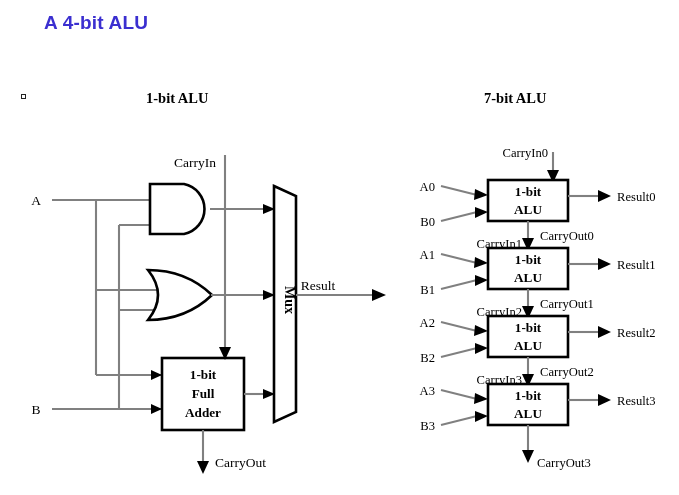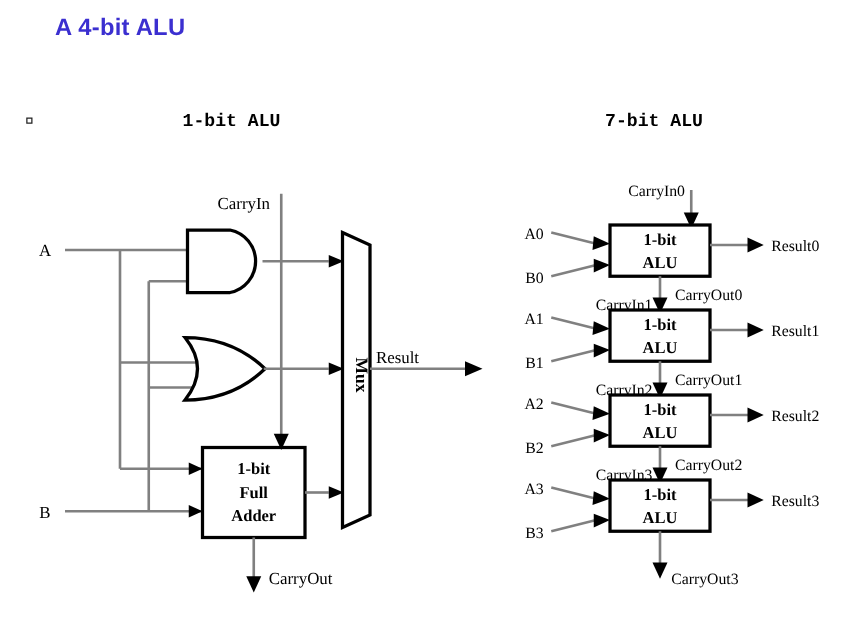--- a/index.html
+++ b/index.html
@@ -37,21 +37,21 @@
     left: 21px;
     top: 94px;
     width: 5px;
     height: 5px;
     border: 1px solid #222;
     background: #ffffff;
     box-sizing: border-box;
   }
   .col-header {
     position: absolute;
-    font-family: Liberation Mono, monospace;
+    font-family: Liberation Serif, serif;
     font-weight: bold;
     font-size: 14.5px;
     color: #000000;
     white-space: nowrap;
   }
   #hdr-left  { left: 146px; top: 90px; }
   #hdr-right { left: 484px; top: 90px; }
 
   svg.diagram {
     position: absolute;

